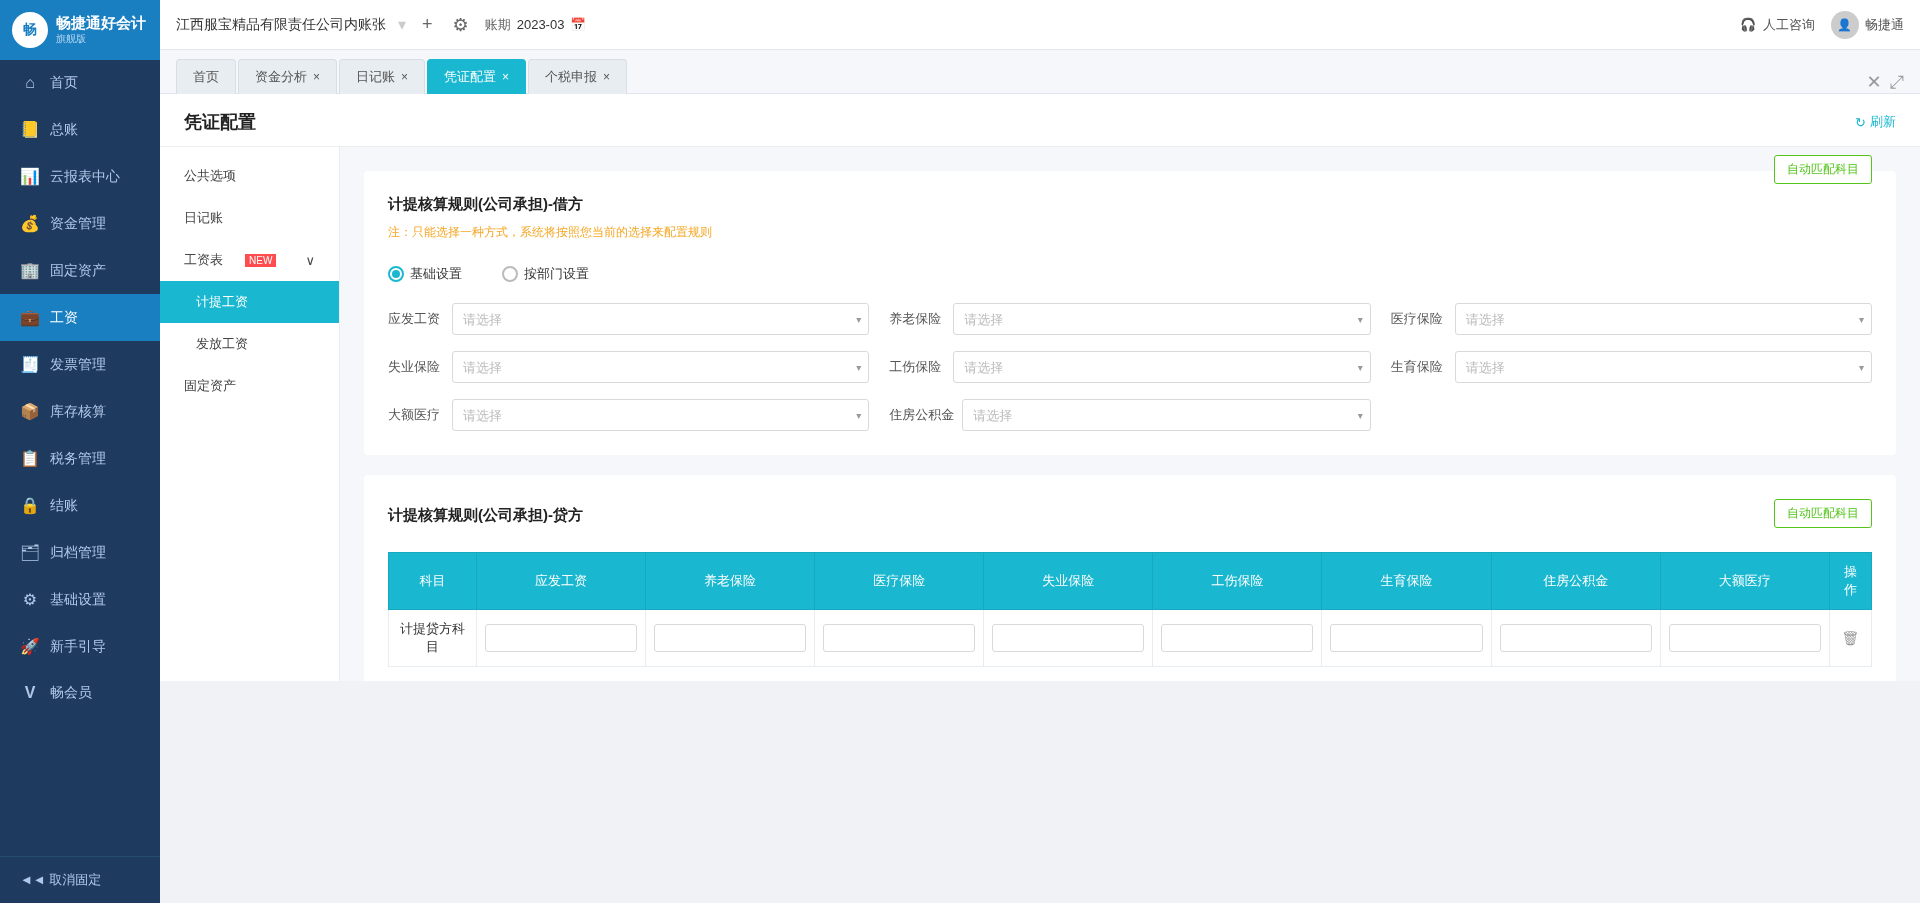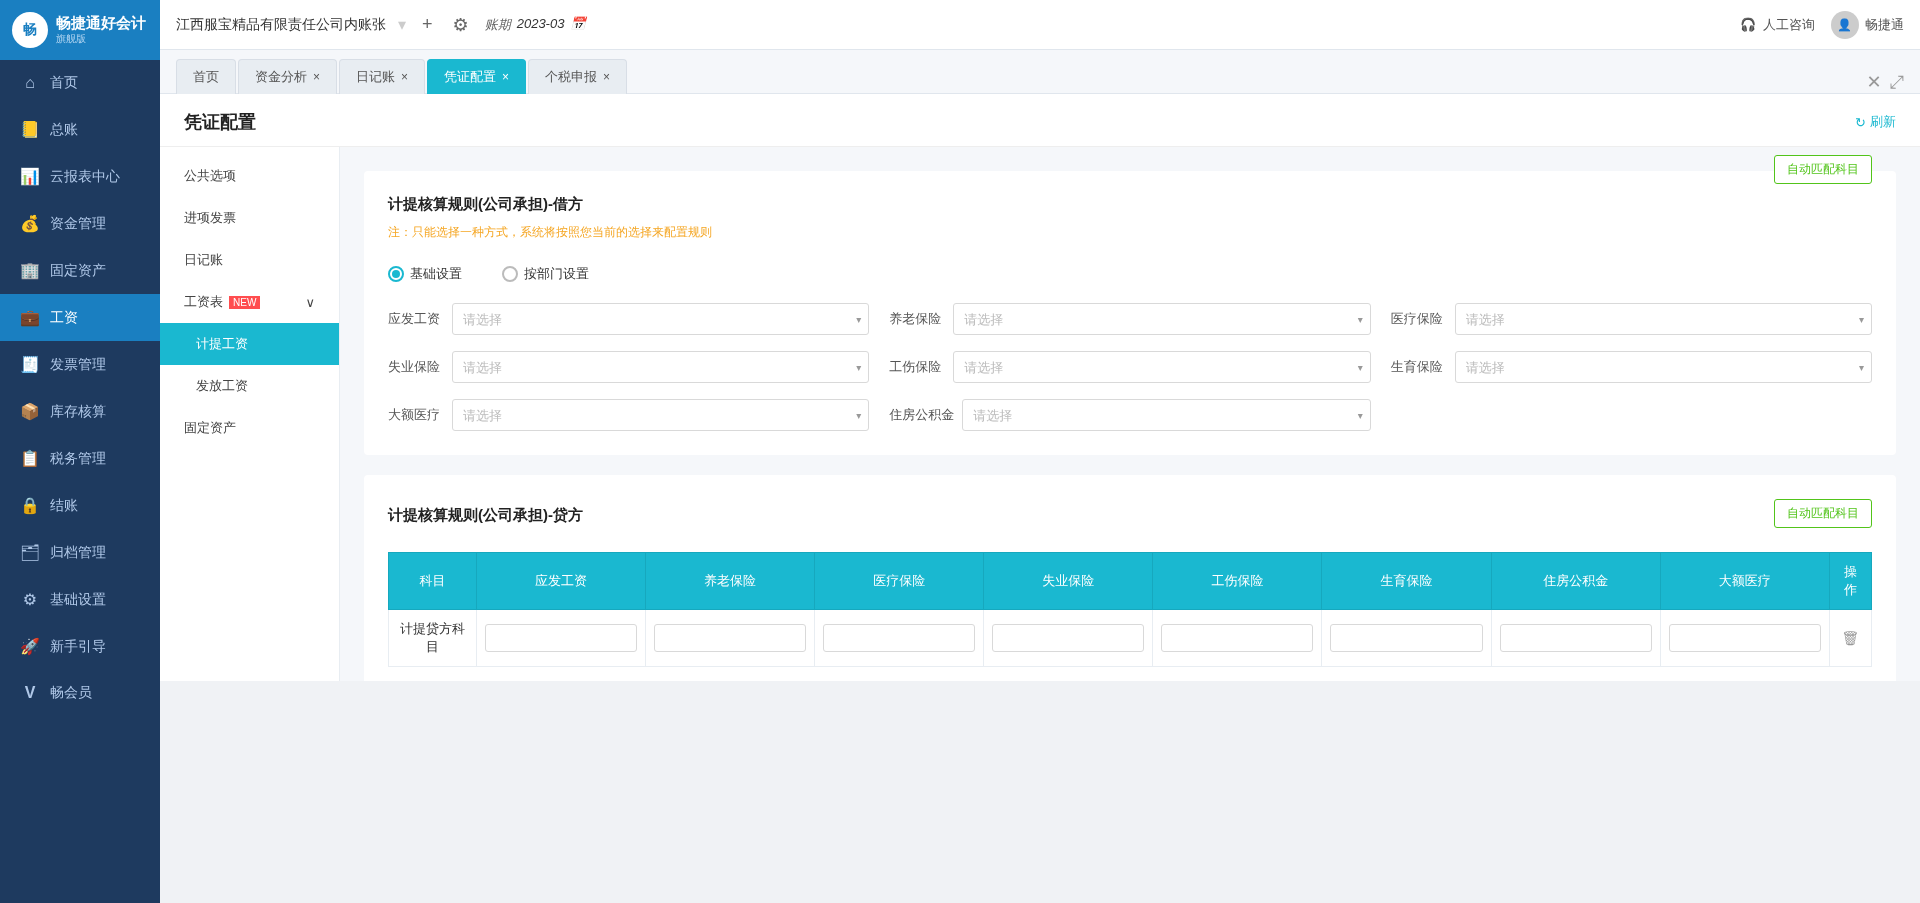--- a/index.html
+++ b/index.html
@@ -76,21 +76,21 @@
       cursor: pointer;
     }
     .topbar-sep { color: #ccc; }
     .topbar-btn {
       background: none; border: none;
       font-size: 18px; color: #666; cursor: pointer;
       padding: 4px;
     }
     .topbar-period {
       font-size: 13px; color: #666;
-      display: flex; gap: 6px; font-style: italic;
+      display: flex; align-items: center; gap: 6px;
     }
     .topbar-period-val { color: #333; font-weight: 500; }
     .topbar-right {
       margin-left: auto;
       display: flex; align-items: center; gap: 16px;
     }
     .topbar-user {
       display: flex; align-items: center; gap: 6px;
       font-size: 13px; color: #555; cursor: pointer;
     }
@@ -420,20 +420,23 @@
       <span>基础设置</span>
     </div>
     <div class="sidebar-item">
       <span class="sidebar-item-icon">🚀</span>
       <span>新手引导</span>
     </div>
     <div class="sidebar-item">
       <span class="sidebar-item-icon" style="font-weight:bold;">V</span>
       <span>畅会员</span>
     </div>
+  </div>
+  <div class="sidebar-bottom">
+    <span>◄◄ 取消固定</span>
   </div>
 </div>
 
 <div class="main">
 
   <div class="topbar">
     <span class="company-name">江西服宝精品有限责任公司内账张</span>
     <span class="topbar-sep">▾</span>
     <button class="topbar-btn">+</button>
     <button class="topbar-btn">⚙</button>
@@ -489,27 +492,24 @@
       </button>
     </div>
 
     <div class="content-area">
 
       <div class="left-menu">
         <div class="left-menu-item">
           <span>公共选项</span>
         </div>
         <div class="left-menu-item">
-          <span>进项发票</span>
-        </div>
-        <div class="left-menu-item">
           <span>日记账</span>
         </div>
         <div class="left-menu-item" style="display:flex;align-items:center;justify-content:space-between;">
-          <span style="display:flex;align-items:center;gap:6px;">
+          <span style="display:flex;align-items:center;gap:22px;">
             <span>工资表</span>
             <span class="menu-new-badge">NEW</span>
           </span>
           <span>∨</span>
         </div>
         <div class="left-menu-item submenu active">
           <span>计提工资</span>
         </div>
         <div class="left-menu-item submenu">
           <span>发放工资</span>

